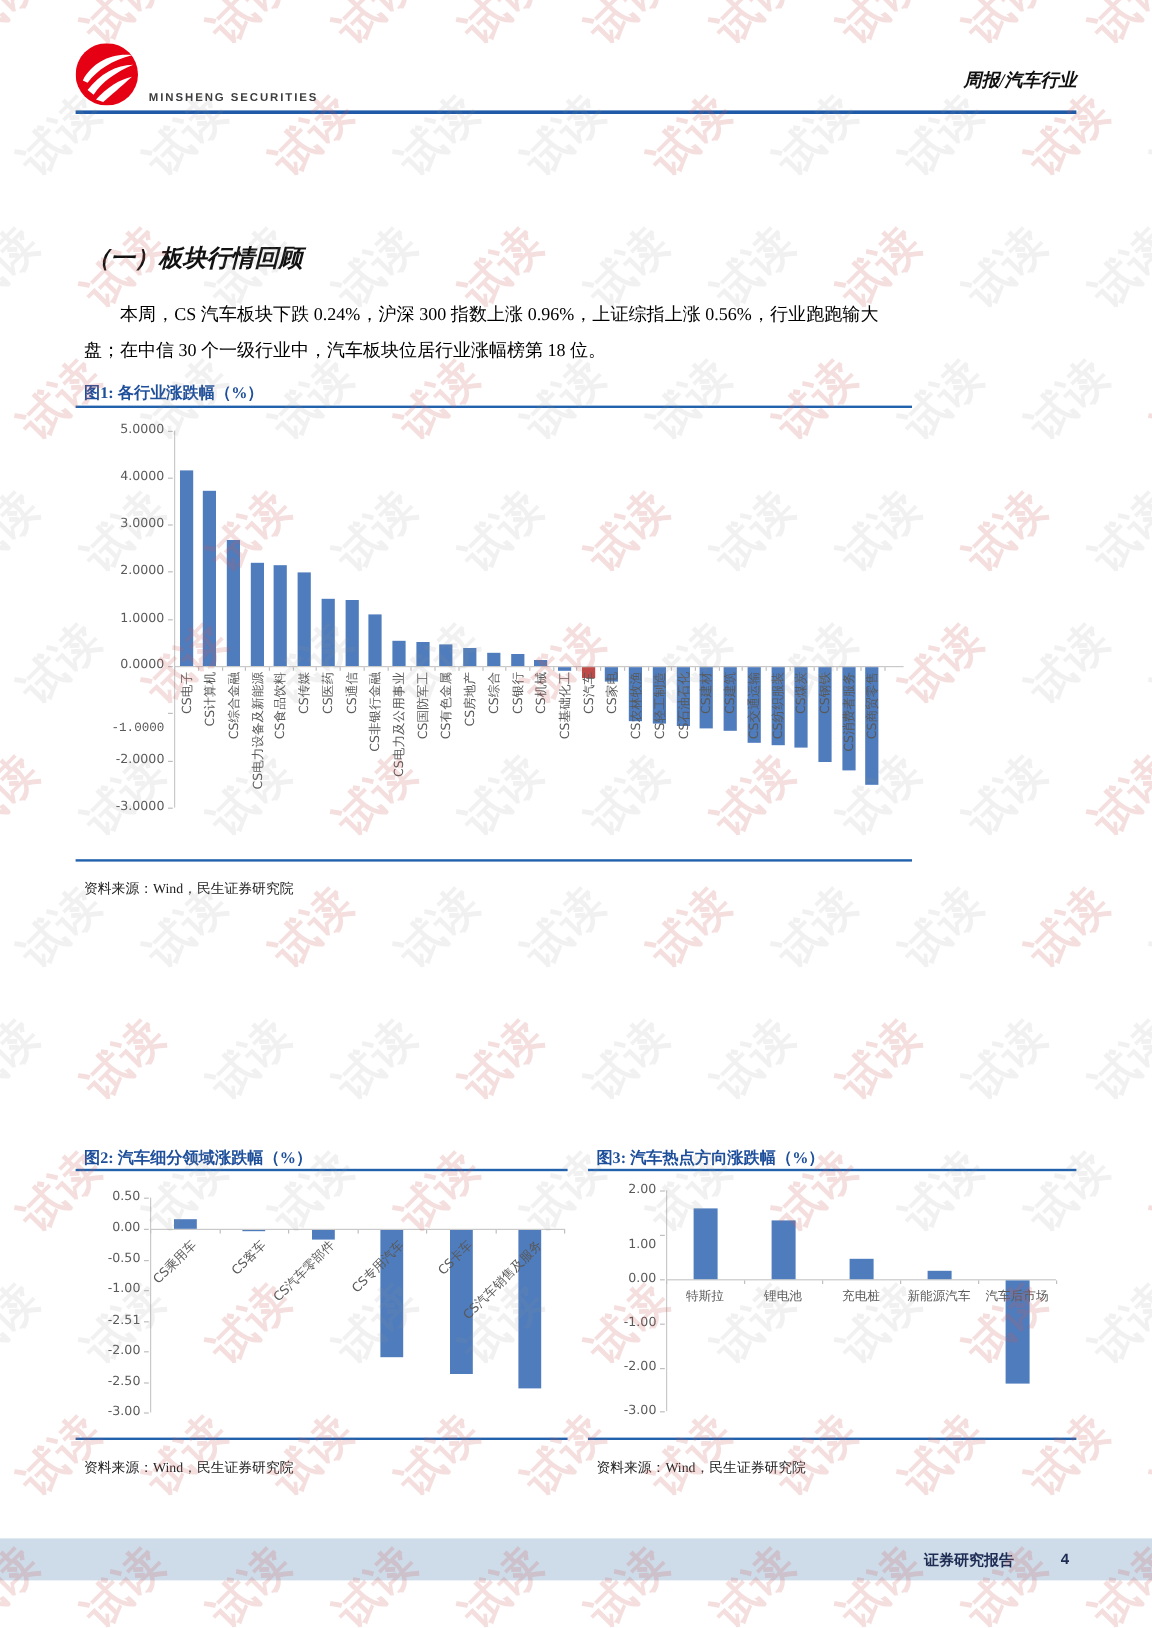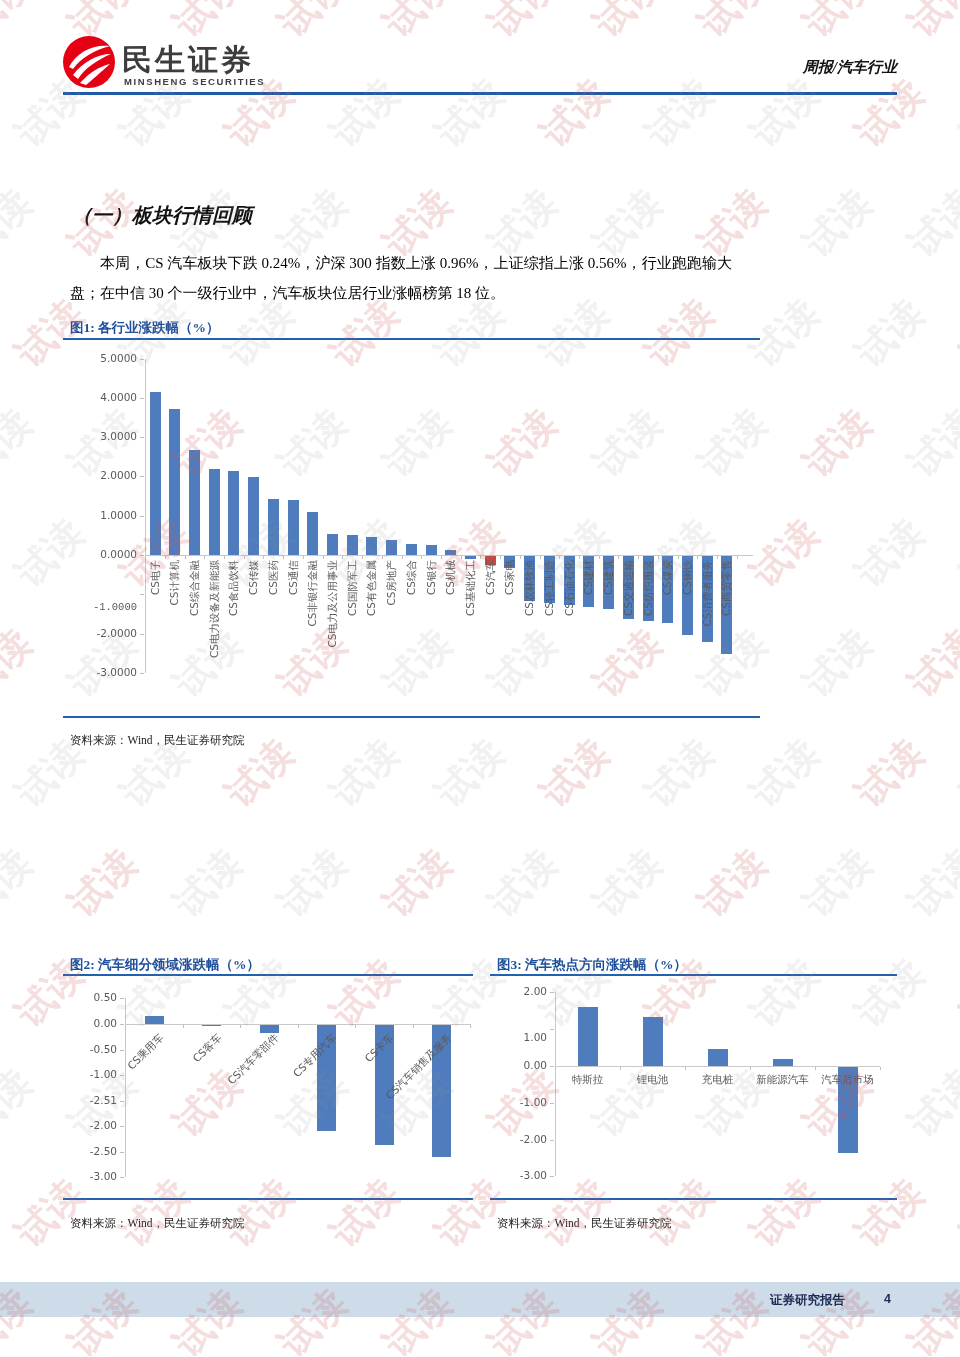--- a/index.html
+++ b/index.html
@@ -57,21 +57,20 @@
 <body>
 
 <div class="page">
 
   <svg class="abs" style="left:63px;top:36px;" width="52" height="52" viewBox="0 0 52 52">
     <circle cx="26" cy="26" r="26" fill="#e60014"></circle>
     <path d="M6 31 C 14 16, 30 8, 47 10 C 31 14, 18 22, 10 33 Z" fill="#ffffff"></path>
     <path d="M10 39 C 20 26, 34 18, 48 18 C 34 24, 22 32, 15 43 Z" fill="#ffffff"></path>
     <path d="M17 47 C 26 37, 37 30, 47 28 C 38 36, 29 44, 23 49 Z" fill="#ffffff"></path>
   </svg>
-  <div class="brand-cn">民生证券</div>
   <div class="brand-en">MINSHENG SECURITIES</div>
   <div class="report-tag">周报/汽车行业</div>
   <div class="hrule"></div>
 
   <div class="h2">（一）板块行情回顾</div>
 
   <div class="para" style="top:248px;">本周，CS 汽车板块下跌 0.24%，沪深 300 指数上涨 0.96%，上证综指上涨 0.56%，行业跑跑输大盘；在中信 30 个一级行业中，汽车板块位居行业涨幅榜第 18 位。</div>
 
   <div class="figtitle" style="left:70px;top:319px;">图1: 各行业涨跌幅（%）</div>
   <div class="blurule" style="left:63px;top:338px;width:697px;"></div>

